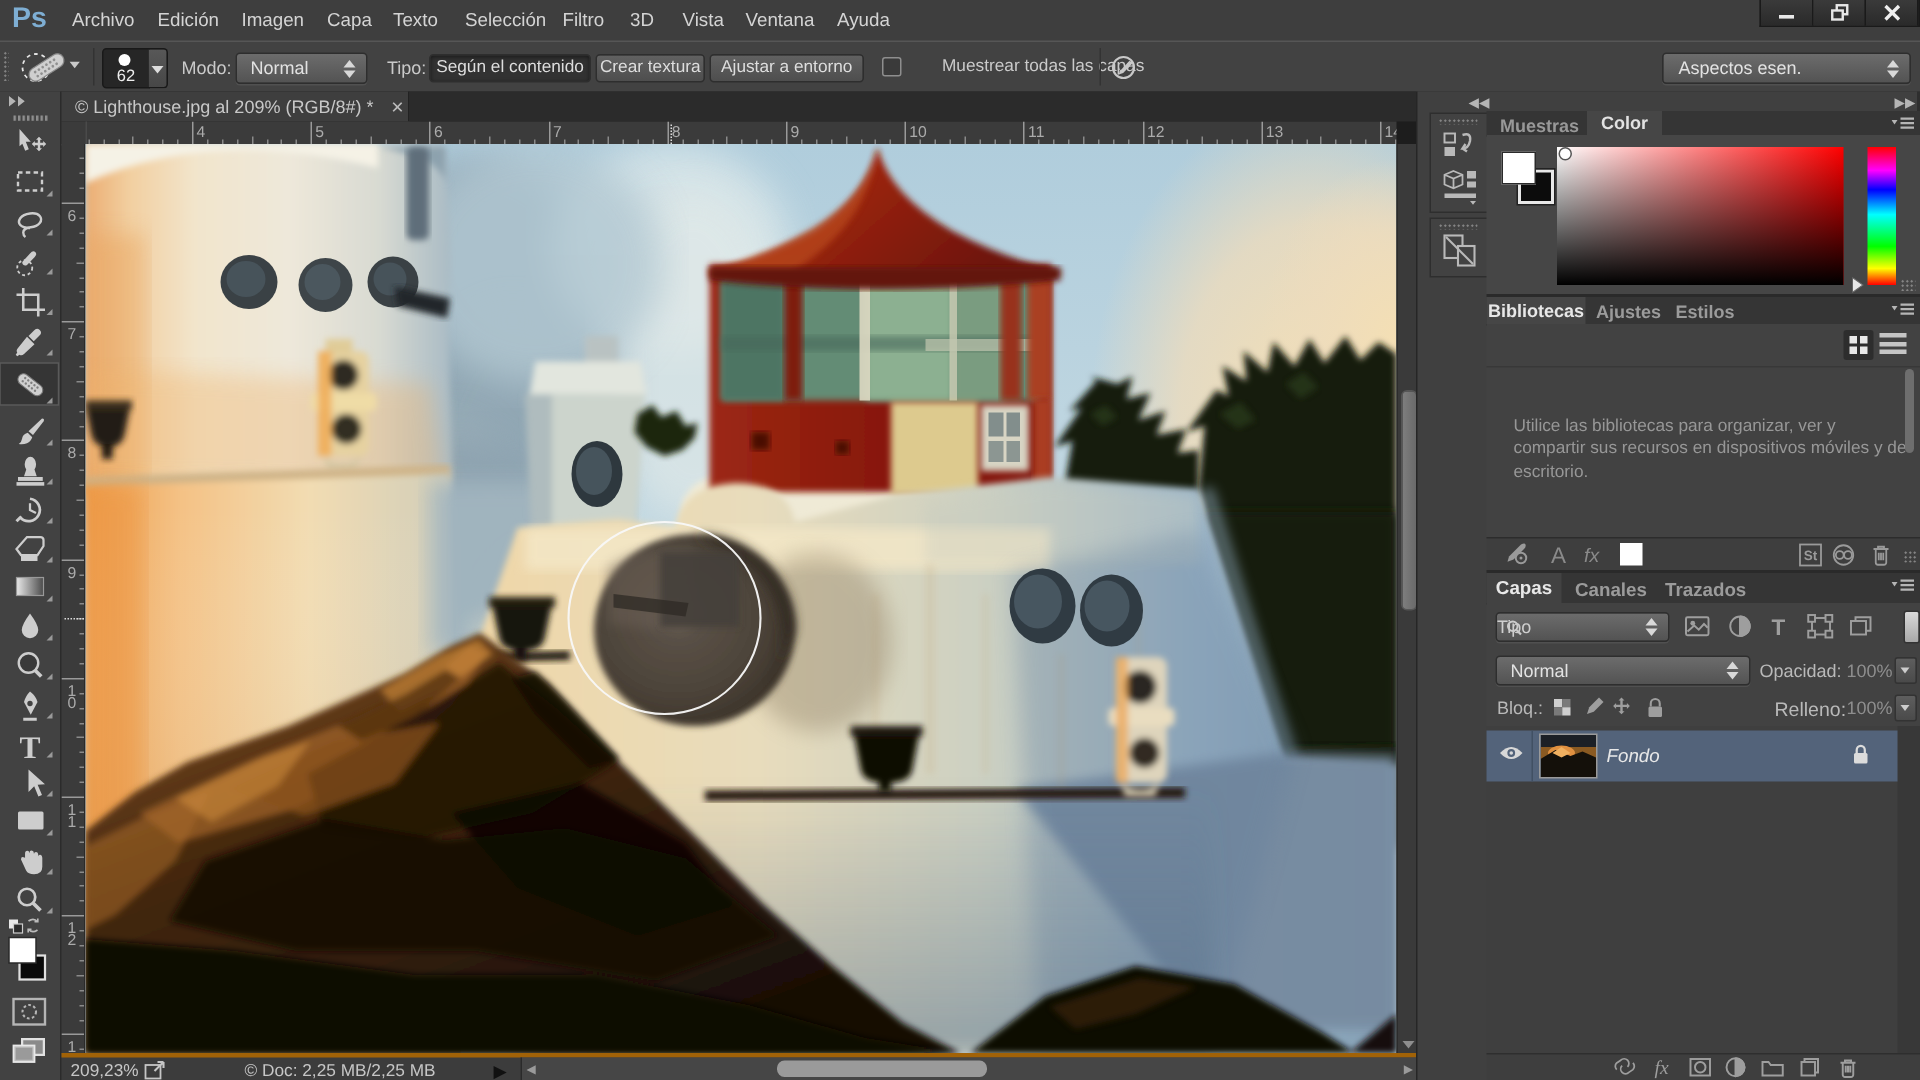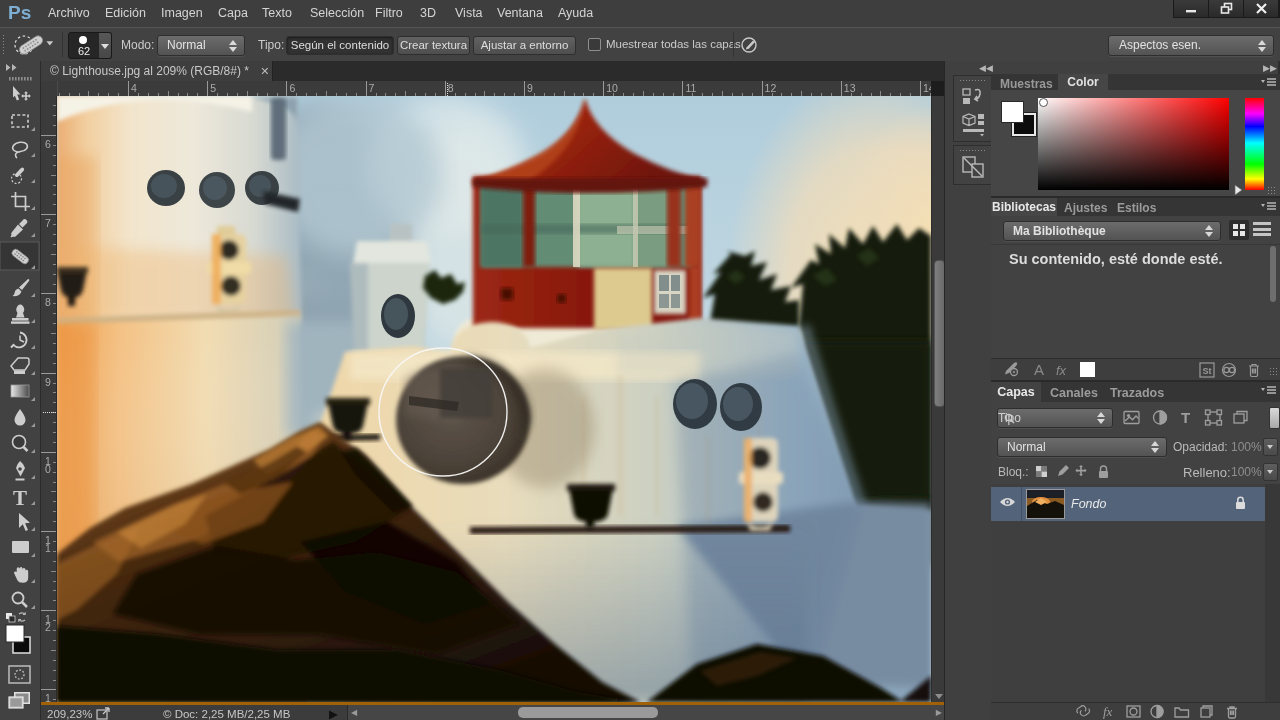--- a/index.html
+++ b/index.html
@@ -100,21 +100,21 @@
   <div class="abs" style="left:99px;top:4px;width:12px;height:25px;background:linear-gradient(#585858,#474747);border:1px solid #191919;border-left:none;border-radius:0 3px 3px 0;">
     <div style="position:absolute;left:2px;top:11px;border-left:4px solid transparent;border-right:4px solid transparent;border-top:5px solid #ddd;"></div>
   </div>
   <span class="obtxt" style="left:121px">Modo:</span>
   <div class="dropd" style="left:157px;top:7px;width:86px;height:19px;line-height:19px;"><span style="padding-left:9px">Normal</span><span class="updn"></span></div>
   <span class="obtxt" style="left:258px">Tipo:</span>
   <div class="tbtn sel" style="left:286px;width:106px;">Según el contenido</div>
   <div class="tbtn" style="left:397px;width:71px;">Crear textura</div>
   <div class="tbtn" style="left:473px;width:101px;">Ajustar a entorno</div>
   <div class="abs" style="left:588px;top:10px;width:11px;height:11px;background:#3a3a3a;border:1px solid #8e8e8e;border-radius:2px;"></div>
-  <span class="obtxt" style="left:606px;font-size:11.5px;">Muestrear todas las capas</span>
+  <span class="obtxt" style="left:628px;font-size:11.5px;">Muestrear todas las capas</span>
   <div class="abs" style="left:733px;top:4px;width:1px;height:25px;background:#333;"></div>
   <svg class="abs" style="left:740px;top:8px" width="20" height="18" viewBox="0 0 20 18">
     <circle cx="9" cy="9" r="7" fill="none" stroke="#c9c9c9" stroke-width="1.4"></circle>
     <path d="M6.5 11.5 L13 4.5 l2 1.6 -6.2 6.6 -3 .9 z" fill="#c9c9c9"></path>
   </svg>
   <div class="dropd" style="left:1108px;top:7px;width:164px;height:19px;line-height:19px;"><span style="padding-left:10px">Aspectos esen.</span><span class="updn"></span></div>
 </div>
 
 <div class="abs" id="toolbar">
 <svg width="40" height="659" viewBox="0 0 40 659">
@@ -775,34 +775,33 @@
   <div class="abs" style="left:46px;top:135px;width:290px;height:2px;background:#2a2a2a;"></div>
   <div class="abs" style="left:46px;top:137px;width:290px;height:18px;background:#353535;border-bottom:1px solid #262626;"></div>
   <div class="abs" style="left:46px;top:137px;width:66px;height:18px;background:#464646;color:#e8e8e8;font-size:12px;font-weight:bold;text-align:center;line-height:18px;">Bibliotecas</div>
   <span class="abs" style="left:119px;top:140px;color:#9b9b9b;font-size:12px;font-weight:bold;">Ajustes</span>
   <span class="abs" style="left:172px;top:140px;color:#9b9b9b;font-size:12px;font-weight:bold;">Estilos</span>
   <svg class="abs" style="left:316px;top:141px" width="16" height="10" viewBox="0 0 16 10">
       <path d="M0 2 l4 0 -2 3 z" fill="#b5b5b5"></path>
       <path d="M6 1 h9 M6 4 h9 M6 7 h9" stroke="#b5b5b5" stroke-width="1.5"></path>
     </svg>
   <div class="abs" style="left:46px;top:155px;width:290px;height:28px;background:#424242;"></div>
-  <div class="dropd" style="left:58px;top:160px;width:216px;height:18px;line-height:18px;font-weight:bold;"><span style="padding-left:9px;font-size:12px;">Ma Bibliothèque</span><span class="updn"></span></div>
   <div class="abs" style="left:284px;top:159px;width:20px;height:20px;background:#2d2d2d;border-radius:2px;">
     <div class="abs" style="left:4px;top:4px;width:5px;height:5px;background:#e8e8e8;"></div>
       <div class="abs" style="left:11px;top:4px;width:5px;height:5px;background:#e8e8e8;"></div>
     <div class="abs" style="left:4px;top:11px;width:5px;height:5px;background:#e8e8e8;"></div>
       <div class="abs" style="left:11px;top:11px;width:5px;height:5px;background:#e8e8e8;"></div>
   </div>
   <div class="abs" style="left:308px;top:161px;width:18px;height:16px;">
     <div style="height:3px;background:#c5c5c5;margin-bottom:2.5px;"></div>
       <div style="height:3px;background:#c5c5c5;margin-bottom:2.5px;"></div>
       <div style="height:3px;background:#c5c5c5;"></div>
   </div>
   <div class="abs" style="left:46px;top:183px;width:290px;height:114px;background:#424242;border-top:1px solid #383838;"></div>
-  <div class="abs" style="left:64px;top:190px;width:250px;color:#dcdcdc;font-size:14.5px;font-weight:bold;">Su contenido, esté donde esté.</div>
+  <div class="abs" style="left:64px;top:216px;width:265px;color:#979797;font-size:11.5px;line-height:15.4px;">Utilice las bibliotecas para organizar, ver y compartir sus recursos en dispositivos móviles y de escritorio.</div>
   <div class="abs" style="left:325px;top:185px;width:6px;height:56px;background:#6e6e6e;border-radius:3px;"></div>
   <div class="abs" style="left:46px;top:297px;width:290px;height:22px;background:#3e3e3e;border-top:1px solid #2c2c2c;"></div>
   <svg class="abs" style="left:59px;top:300px" width="256px" height="17" viewBox="0 0 256 17">
     <g stroke="#9a9a9a" fill="#9a9a9a">
       <path d="M2 10 L10 2 q2.5 -1.5 3 0 q.5 1.5 -1 3 L5 12 l-4 1.5 z" stroke="none"></path>
       <circle cx="10" cy="11" r="3.5" fill="#424242" stroke-width="1.3"></circle>
         <circle cx="10" cy="11" r="1" stroke="none"></circle>
       <text x="30" y="14" font-size="15" stroke="none" fill="#8a8a8a">A</text>
       <text x="52" y="13.5" font-size="13" font-style="italic" stroke="none" fill="#8a8a8a">fx</text>
     </g>

